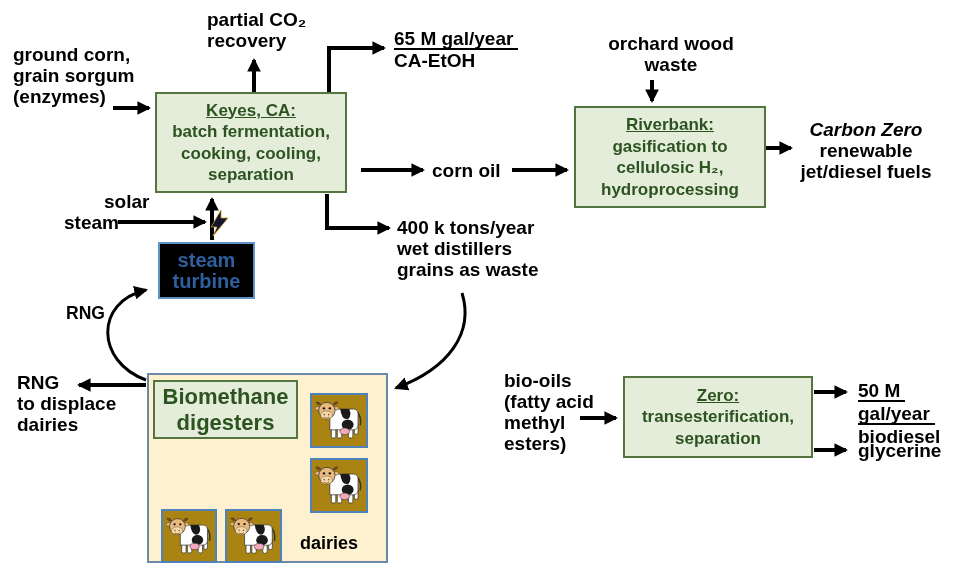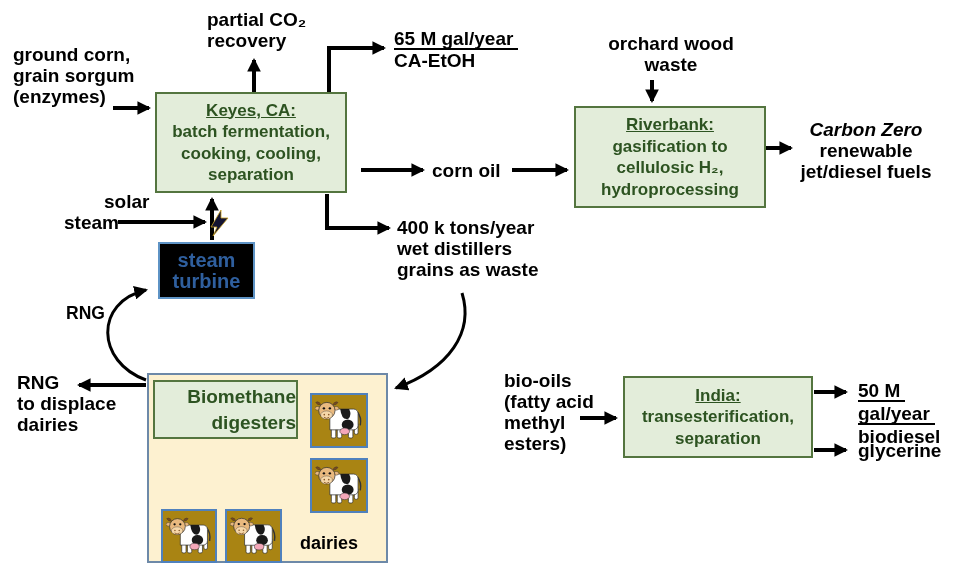--- a/index.html
+++ b/index.html
@@ -27,21 +27,21 @@
   }
   .cowtile{
     position:absolute;background:#a98413;border:2px solid #4f81bd;box-sizing:border-box;
     display:flex;align-items:center;justify-content:center;
   }
   .cowtile svg{width:88%;height:90%;}
   .u{border-bottom:2px solid #000;padding-right:5px;display:inline-block;line-height:18px;}
   .ital{font-style:italic;}
   #overlay{position:absolute;left:0;top:0;width:958px;height:572px;pointer-events:none;}
   .ctr{text-align:center;}
-  .bm{font-size:19px;line-height:26px;align-items:flex-end;}
+  .bm{font-size:22px;line-height:26px;}
   .dairylbl{font-size:18px;}
 </style>
 </head>
 <body>
 
 <div id="canvas">
 
   <svg width="0" height="0" style="position:absolute" aria-hidden="true">
     <defs>
       <symbol id="cow" viewBox="0 0 64 60">
@@ -121,21 +121,21 @@
   </div>
 
   <div class="node greenbox" style="left:574px;top:106px;width:192px;height:102px;">
     <span class="title">Riverbank:</span>
     <span>gasification to</span>
     <span>cellulosic H₂,</span>
     <span>hydroprocessing</span>
   </div>
 
   <div class="node greenbox" style="left:623px;top:376px;width:190px;height:82px;">
-    <span class="title">India:</span>
+    <span class="title">Zero:</span>
     <span>transesterification,</span>
     <span>separation</span>
   </div>
 
   <div class="dairybox" style="left:147px;top:373px;width:241px;height:190px;"></div>
 
   <div class="node greenbox bm" style="left:153px;top:380px;width:145px;height:59px;">
     <span>Biomethane</span>
     <span>digesters</span>
   </div>

